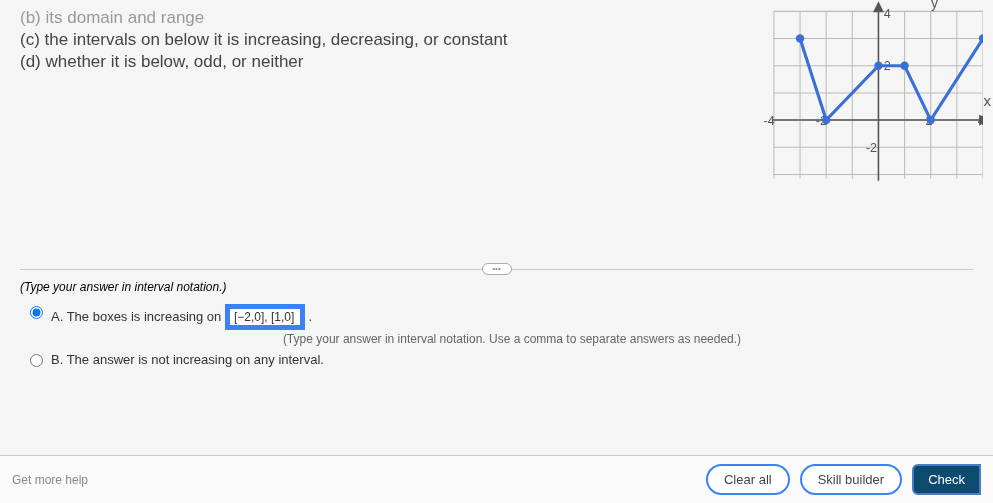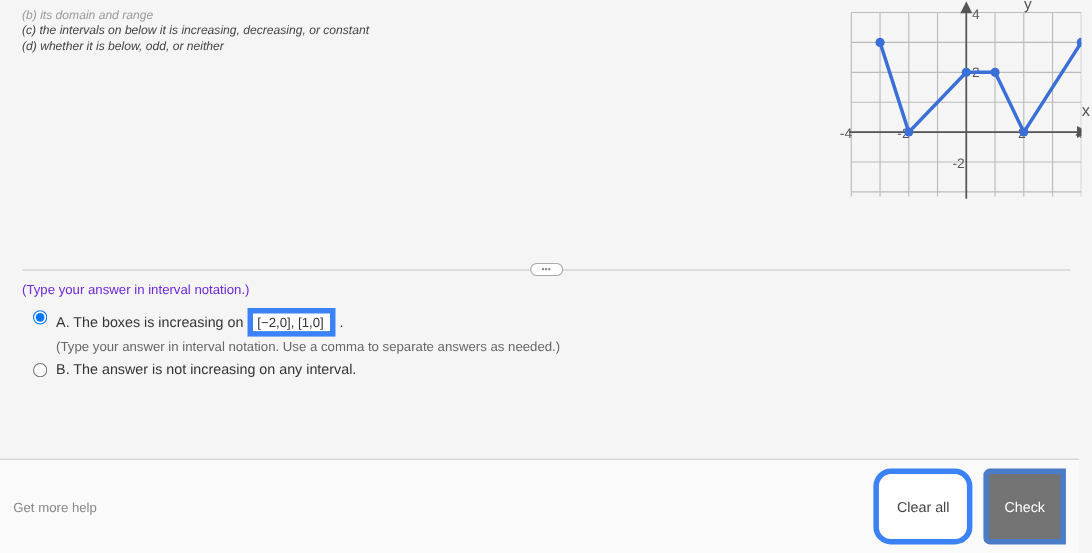--- a/index.html
+++ b/index.html
@@ -13,22 +13,21 @@
       overflow: hidden;
       position: relative;
     }
     .content {
       padding: 8px 20px;
       position: relative;
     }
     .question-item {
       margin-bottom: 2px;
       color: #444;
-      font-size: 11px;
-      font-style: italic;
+      font-size: 17px;
     }
     .question-item.faded { color: #999; }
     .graph-container {
       position: absolute;
       right: 10px;
       top: 0px;
       width: 230px;
       height: 190px;
     }
     .graph-svg {
@@ -58,21 +57,21 @@
       border: 1px solid #aaa;
       border-radius: 6px;
       background: #fff;
       font-size: 8px;
       text-align: center;
       line-height: 10px;
       color: #888;
     }
     .answer-section { margin-top: 8px; }
     .range-line { margin-bottom: 4px; }
-    .hint { color: #6d28d9; font-size: 12px; margin-bottom: 10px; }
+    .hint { color: #000000; font-size: 12px; margin-bottom: 10px; font-style: italic; }
     .part-c { margin-bottom: 12px; }
     .choice {
       display: flex;
       align-items: flex-start;
       margin: 6px 0 6px 10px;
     }
     .choice input[type="radio"] {
       margin-right: 8px;
       margin-top: 2px;
     }
@@ -88,51 +87,51 @@
       padding: 1px 4px;
       font-size: 12px;
       background: #fff;
       display: inline-block;
       min-width: 80px;
     }
     .bottom-bar {
       position: absolute;
       bottom: 0;
       left: 0;
-      right: 12px;
+      right: 0;
       border-top: 1px solid #ccc;
       padding: 8px 12px;
       display: flex;
       justify-content: space-between;
       align-items: center;
       background: #fafafa;
     }
     .bottom-left {
       color: #888;
       font-size: 12px;
     }
     .bottom-right {
       display: flex;
       gap: 10px;
     }
     .btn {
-      border: 5px solid #3b82f6;
+      border: 2px solid #3b82f6;
       border-radius: 16px;
       padding: 5px 16px;
       font-size: 13px;
       background: #fff;
       cursor: pointer;
       color: #444;
     }
     .btn.check {
-      background: #737373;
+      background: #0c4a6e;
       color: #fff;
       border-color: #4a7cc7;
       border-radius: 6px 0 0 6px;
-      padding: 22px 14px;
+      padding: 6px 14px;
     }
     .spacer-top { height: 185px; }
   </style>
 </head>
 <body>
 
 <div class="content">
   <div class="question-item faded">(b)  its domain and range</div>
   <div class="question-item">(c)  the intervals on below it is increasing, decreasing, or constant</div>
   <div class="question-item">(d)  whether it is below, odd, or neither</div>
@@ -198,30 +197,31 @@
   <div class="answer-section">
     <div class="hint">(Type your answer in interval notation.)</div>
 
 
     <div class="choice">
       <input type="radio" name="c" checked="" style="">
       <div class="choice-text">
         <span>A.  The boxes is increasing on </span>
         <span class="answer-input">[−2,0], [1,0]</span>
         <span>.</span>
-        <div class="choice-sub" style="margin-left:0;">(Type your answer in interval notation. Use a comma to separate answers as needed.)</div>
+        <div class="choice-sub" style="margin-left:0;text-align:center;">(Type your answer in interval notation. Use a comma to separate answers as needed.)</div>
       </div>
     </div>
 
     <div class="choice">
       <input type="radio" name="c" style="">
       <div class="choice-text">B.  The answer is not increasing on any interval.</div>
     </div>
   </div>
 </div>
 
 <div class="bottom-bar">
   <div class="bottom-left">Get more help</div>
   <div class="bottom-right">
     <button class="btn">Clear all</button>
+    <button class="btn">Skill builder</button>
     <button class="btn check">Check</button>
   </div>
 </div>
 
 </body></html>

